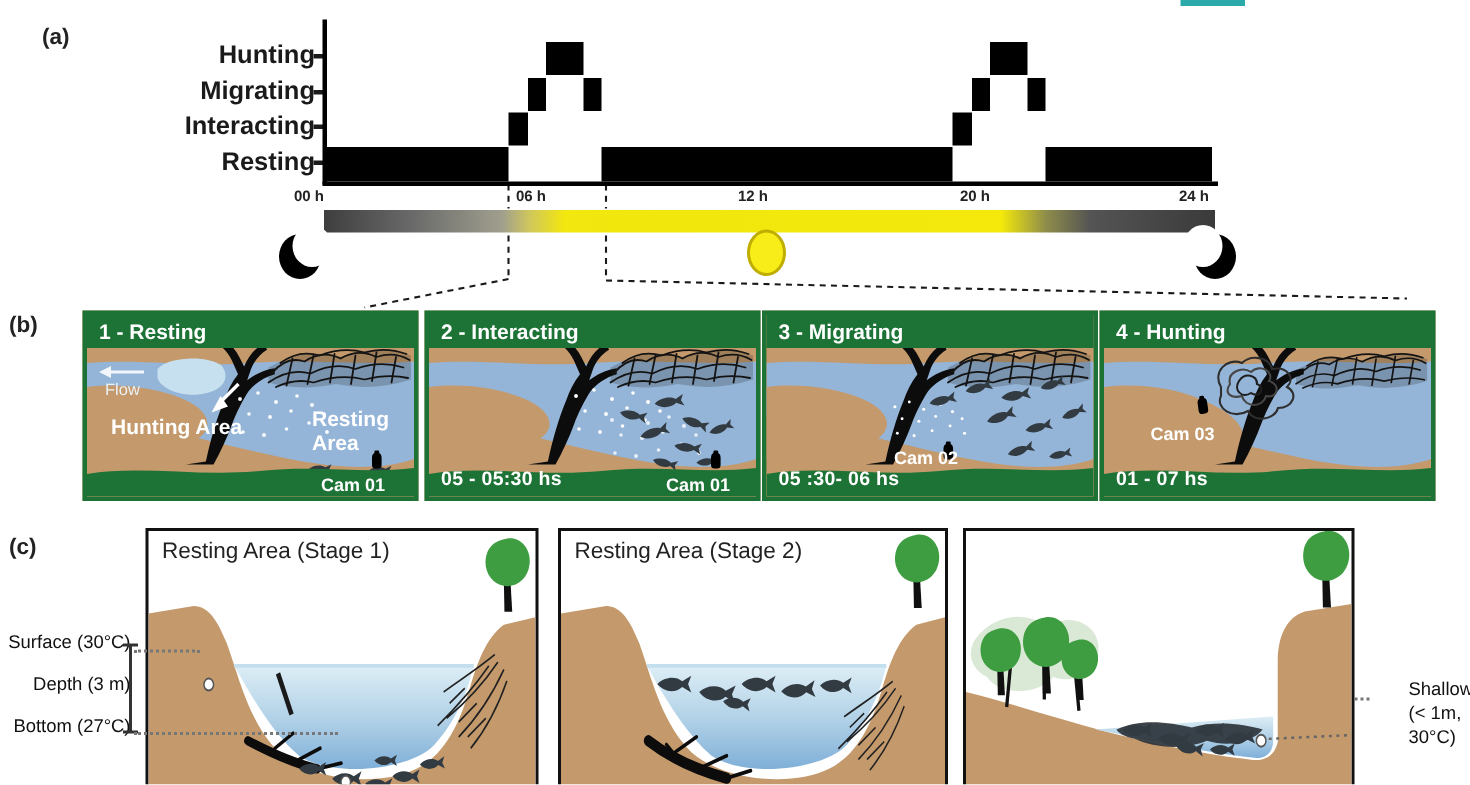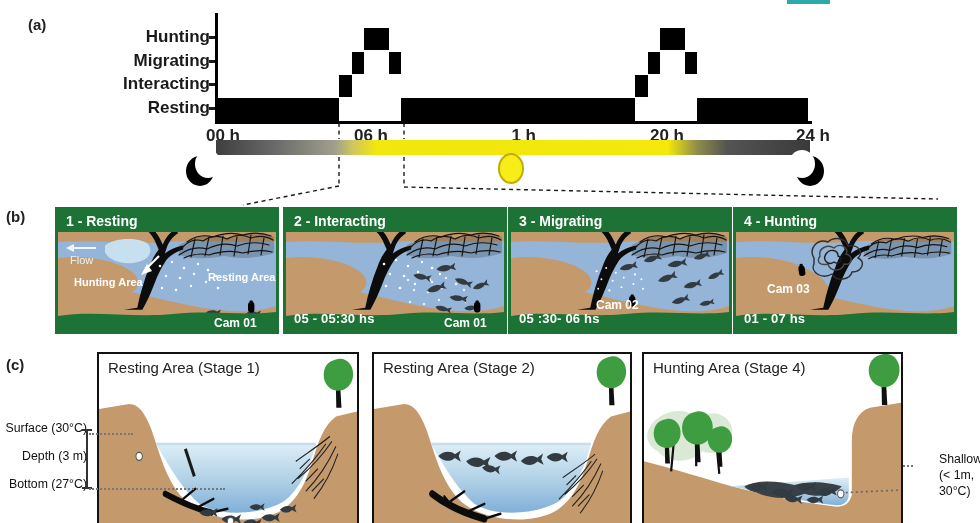--- a/index.html
+++ b/index.html
@@ -9,21 +9,21 @@
 
   
   .panel-letter{position:absolute;font-weight:bold;font-size:15px;color:#222;}
 
   
   .ylab{position:absolute;width:150px;text-align:right;font-size:17px;font-weight:600;color:#1a1a1a;line-height:1;}
   .ytick{position:absolute;width:7px;height:2.5px;background:#1a1a1a;}
   .yaxis{position:absolute;left:215px;top:13px;width:2.5px;height:110px;background:#000;}
   .xaxis{position:absolute;left:215px;top:121px;width:597px;height:2.5px;background:#000;}
   .abar{position:absolute;background:#000;}
-  .hlab{position:absolute;width:44px;text-align:right;font-size:17px;font-weight:600;color:#222;top:126px;}
+  .hlab{position:absolute;width:44px;text-align:left;font-size:10px;font-weight:600;color:#222;top:126px;}
 
   .daybar{position:absolute;left:216px;top:140px;width:594px;height:15px;
     background:linear-gradient(90deg,#3e3e3e 0%,#6a6a6a 10%,#a09f8e 20%,#cfc65e 23%,#f2e70e 27%,#f4e90b 76%,#8f8d4a 81%,#545454 86%,#3a3a3a 100%);}
   .moon{position:absolute;width:28px;height:30px;}
   .moon .disc{position:absolute;left:0;top:0;width:28px;height:30px;background:#000;border-radius:50%;}
   .moon .cut{position:absolute;width:26px;height:28px;background:#fff;border-radius:50%;}
   .moon.mleft .cut{left:9px;top:-6px;}
   .moon.mright .cut{left:-7px;top:-6px;}
   .sun{position:absolute;left:498px;top:153px;width:26px;height:31px;border-radius:50%;
        background:#f8ed18;border:2px solid #bfae00;box-sizing:border-box;}
@@ -31,21 +31,21 @@
   .teal-frag{position:absolute;left:787px;top:0;width:43px;height:3.5px;background:#2ca9a9;}
 
   
   .bpanel{position:absolute;top:207px;width:224px;height:127px;border:3px solid #1d7336;
           background:#c49a6c;box-sizing:border-box;}
   .bhead{position:absolute;left:0;top:0;width:100%;height:22px;background:#1d7336;}
   .btitle{position:absolute;left:8px;top:3px;color:#fff;font-size:14px;font-weight:bold;}
   .bscene{position:absolute;left:0;top:22px;width:218px;height:99px;}
   .btime{position:absolute;left:8px;bottom:5px;color:#fff;font-size:13px;font-weight:bold;letter-spacing:.2px;}
   .bcam{position:absolute;color:#fff;font-size:12px;font-weight:bold;}
-  .blbl{position:absolute;color:#fff;font-weight:bold;font-size:11px;}
+  .blbl{position:absolute;color:#fff;font-weight:bold;font-size:14px;}
   .flowlbl{position:absolute;color:#e9f1f6;font-size:11px;}
   .flow-arrow{position:absolute;width:30px;height:8px;}
   .flow-arrow .shaft{position:absolute;left:6px;top:3px;width:24px;height:2px;background:#f2f6fa;}
   .flow-arrow .head{position:absolute;left:0;top:0;width:0;height:0;
      border-top:4px solid transparent;border-bottom:4px solid transparent;border-right:8px solid #f2f6fa;}
 
   
   .cpanel{position:absolute;top:352px;height:195px;border:2.5px solid #111;background:#fff;box-sizing:border-box;}
   .ctitle{position:absolute;left:9px;top:5px;font-size:15px;color:#222;}
   .cscene{position:absolute;left:0;top:0;width:100%;height:100%;}
@@ -149,21 +149,21 @@
       <div class="abar" style="left: 401px; width: 234.333px; top: 98px; height: 23px;"></div>
       <div class="abar" style="left: 635.333px; width: 12.3333px; top: 75px; height: 22px;"></div>
       <div class="abar" style="left: 647.667px; width: 12.3333px; top: 52px; height: 22px;"></div>
       <div class="abar" style="left: 660px; width: 24.6667px; top: 28px; height: 22px;"></div>
       <div class="abar" style="left: 684.667px; width: 12.3333px; top: 52px; height: 22px;"></div>
       <div class="abar" style="left: 697px; width: 111px; top: 98px; height: 23px;"></div>
     </div>
 
   <div class="hlab" style="left:196px">00 h</div>
   <div class="hlab" style="left:344px">06 h</div>
-  <div class="hlab" style="left:492px">1 h</div>
+  <div class="hlab" style="left:492px">12 h</div>
   <div class="hlab" style="left:640px">20 h</div>
   <div class="hlab" style="left:786px">24 h</div>
 
   <div class="daybar"></div>
   <div class="moon mleft" style="left:186px;top:156px">
       <span class="disc"></span>
       <span class="cut"></span>
     </div>
   <div class="sun"></div>
   <div class="moon mright" style="left:796px;top:156px">
@@ -348,21 +348,20 @@
         <use href="#fish" transform="translate(128,107) scale(1.4) rotate(4)"></use>
         <use href="#fish" transform="translate(152,103) scale(1.3)"></use>
         <use href="#fish" transform="translate(172,108) scale(1.3) rotate(-5)"></use>
         <use href="#fish" transform="translate(140,112) scale(1.2) rotate(6)"></use>
         <use href="#fish" transform="translate(162,114) scale(1.1)"></use>
       </g>
       <circle cx="196" cy="112" r="3.2" fill="#fff" stroke="#555"></circle>
       <line x1="201" y1="111" x2="256" y2="109" stroke="#666" stroke-width="1.3" stroke-dasharray="2 3"></line>
       <use href="#tree" transform="translate(222,0) scale(1.2)"></use>
     </svg>
-    <div class="ctitle">Hunting Area (Stage 4)</div>
   </div>
 
   <div class="sidelab" style="left:-8px;top:421px">Surface (30°C)</div>
   <div class="sidelab" style="left:-8px;top:449px">Depth (3 m)</div>
   <div class="sidelab" style="left:-8px;top:477px">Bottom (27°C)</div>
   <div class="vbracket"></div>
   <div class="vcap" style="top:429px"></div>
   <div class="vcap" style="top:487px"></div>
   <div class="dotlead" style="left:89px;top:433px;width:44px"></div>
   <div class="dotlead" style="left:89px;top:488px;width:136px"></div>

